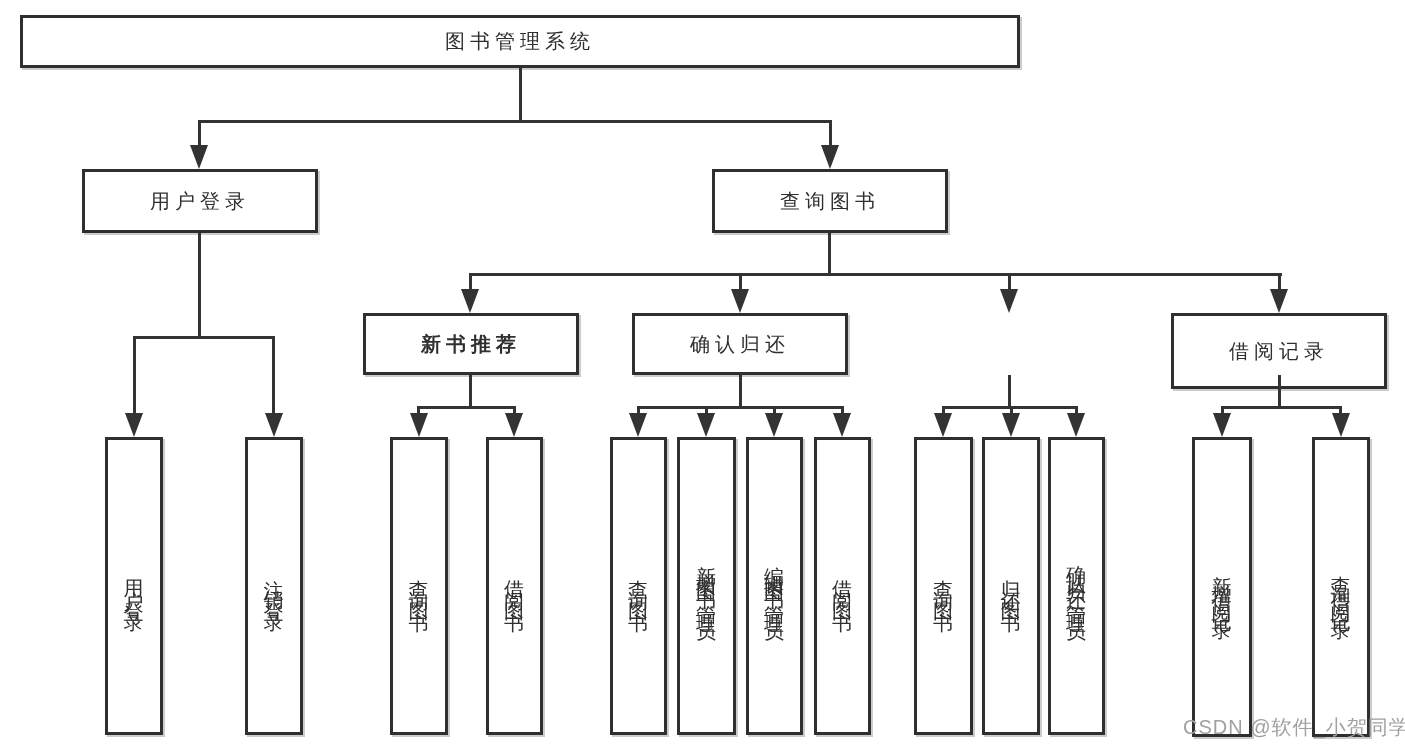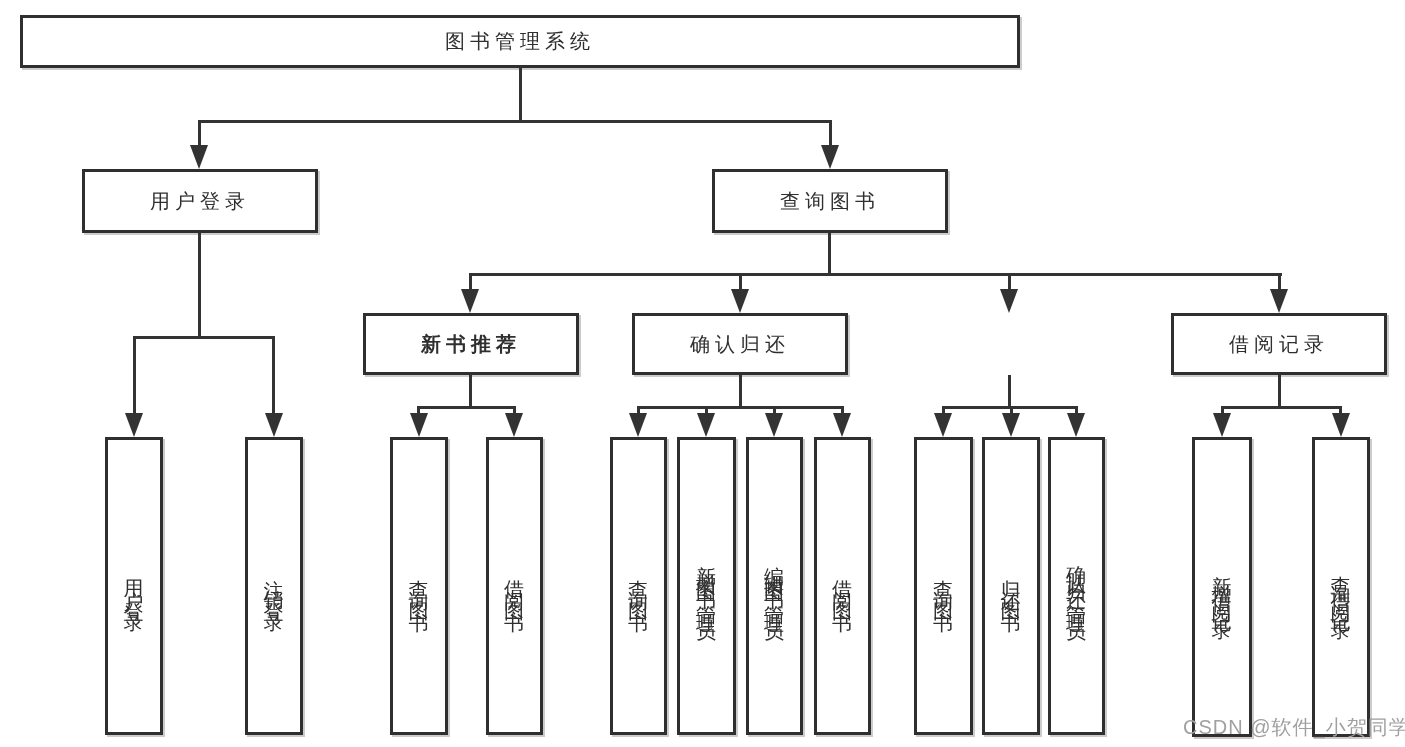--- a/index.html
+++ b/index.html
@@ -64,21 +64,21 @@
   <div class="box" style="left:712px;top:169px;width:236px;height:64px;">
     <span class="lbl">查询图书</span>
   </div>
 
   <div class="box" style="left:363px;top:313px;width:216px;height:62px;font-weight:bold;">
     <span class="lbl">新书推荐</span>
   </div>
   <div class="box" style="left:632px;top:313px;width:216px;height:62px;">
     <span class="lbl">确认归还</span>
   </div>
-  <div class="box" style="left:1171px;top:313px;width:216px;height:62px;">
+  <div class="box" style="left:1171px;top:313px;width:216px;height:76px;">
     <span class="lbl">借阅记录</span>
   </div>
 
   <div class="box vbox" style="left:105px;top:437px;width:58px;height:298px;">
     <span class="lbl">用户登录</span>
   </div>
   <div class="box vbox" style="left:245px;top:437px;width:58px;height:298px;">
     <span class="lbl">注销登录</span>
   </div>
 

